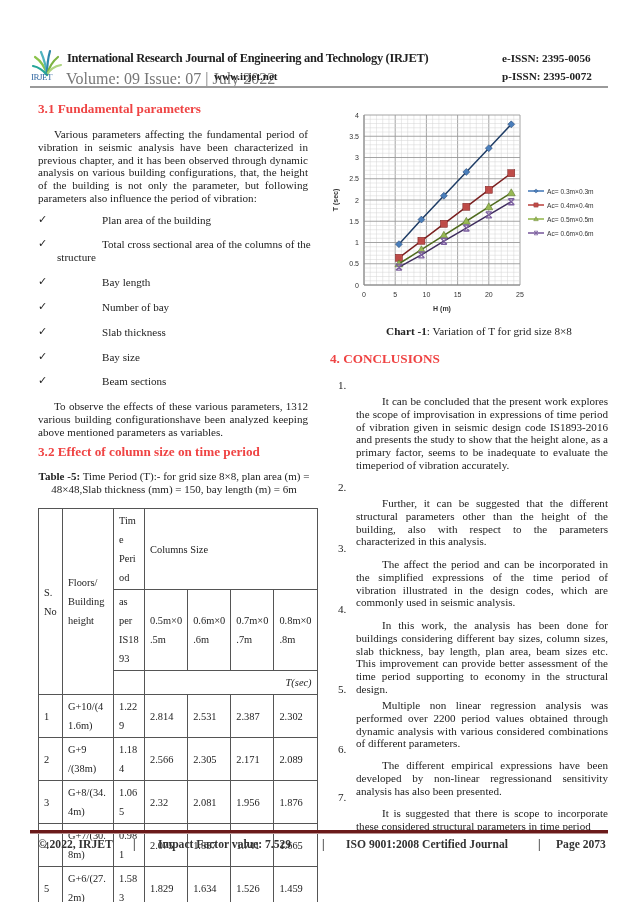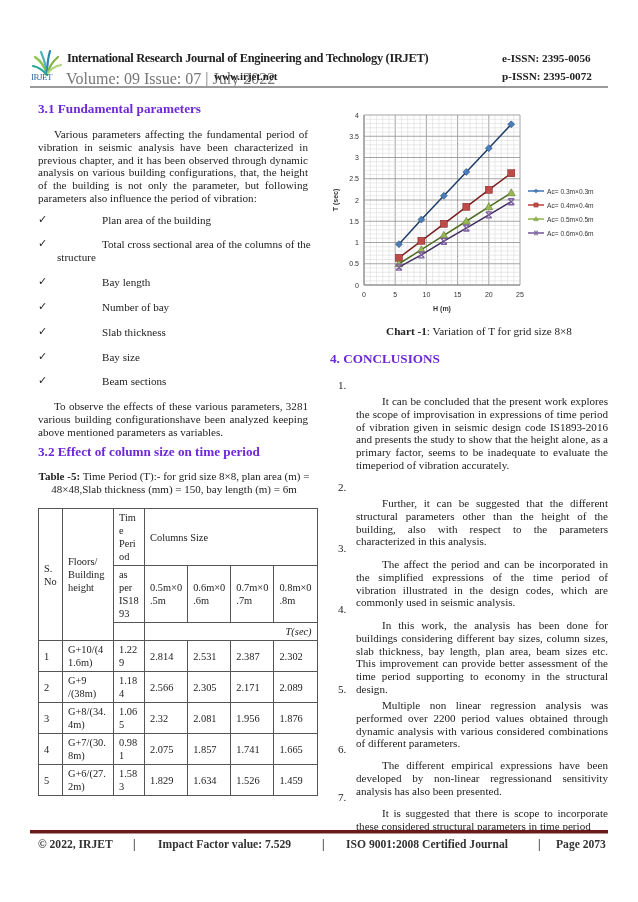--- a/index.html
+++ b/index.html
@@ -12,31 +12,31 @@
   .hdr-eissn { left: 502px; top: 52px; font-size: 11.2px; font-weight: bold; color: #222; white-space: nowrap; font-family: "Liberation Serif", serif; }
   .hdr-vol { left: 66px; top: 70px; font-size: 16px; color: #777; white-space: nowrap; font-family: "Liberation Serif", serif; }
   .hdr-web { left: 214px; top: 70px; font-size: 11px; font-weight: bold; color: #222; white-space: nowrap; font-family: "Liberation Serif", serif; }
   .hdr-pissn { left: 502px; top: 70px; font-size: 11.2px; font-weight: bold; color: #222; white-space: nowrap; font-family: "Liberation Serif", serif; }
   .hdr-rule { left: 30px; top: 86px; width: 578px; height: 2px; background: #9a9a9a; }
   .logo { left: 31px; top: 44px; width: 32px; height: 40px; }
   .logo-text { left: 31px; top: 72px; font-size: 9px; color: #3a6ea5; font-family: "Liberation Serif", serif; letter-spacing: -0.5px; }
 
   
   .col-left { left: 38px; width: 270px; }
-  .h3 { font-family: "Liberation Serif", serif; font-weight: bold; font-size: 13.2px; color: #6d28d9; white-space: nowrap; }
+  .h3 { font-family: "Liberation Serif", serif; font-weight: bold; font-size: 13.2px; color: #ef4444; white-space: nowrap; }
   .para { font-family: "Liberation Serif", serif; font-size: 11.1px; line-height: 12.8px; text-align: justify; color: #222; }
   .para.indent { text-indent: 16px; }
   .check-item { left: 38px; width: 270px; font-family: "Liberation Serif", serif; font-size: 11.1px; color: #222; }
   .check-item .mark { position: absolute; left: 0; top: -1px; font-size: 11px; font-family: "DejaVu Sans", sans-serif; }
   .check-item .lbl { position: absolute; left: 64px; top: 0; white-space: nowrap; }
   .check-item .cont { position: absolute; left: 19px; top: 13px; white-space: nowrap; }
 
   
   table.tp { position: absolute; left: 38px; top: 508px; border-collapse: collapse; font-family: "Liberation Serif", serif; font-size: 10.4px; color: #222; }
-  table.tp td { border: 1px solid #555; padding: 2px 5px; vertical-align: middle; line-height: 13px; }
+  table.tp td { border: 1px solid #555; padding: 2px 5px; vertical-align: middle; line-height: 19px; }
   .tcap { left: 38px; top: 470px; width: 272px; font-family: "Liberation Serif", serif; font-size: 11px; line-height: 13px; text-align: center; color: #222; }
   .tcap b { font-weight: bold; }
 
   
   .chart { left: 328px; top: 108px; width: 300px; height: 215px; }
   .chart-cap { left: 320px; top: 325px; width: 318px; text-align: center; font-family: "Liberation Serif", serif; font-size: 11.2px; color: #222; }
   .cl-item { position: absolute; left: 338px; width: 270px; font-family: "Liberation Serif", serif; font-size: 11.1px; line-height: 12.8px; color: #222; }
   .cl-item .num { position: absolute; left: 0; top: 0; }
   .cl-item .txt { margin-left: 18px; text-align: justify; text-indent: 26px; margin-top: 16px; }
 
@@ -91,21 +91,21 @@
 </div>
 <div class="abs check-item" style="top:351px;">
   <span class="mark">✓</span>
   <span class="lbl">Bay size</span>
 </div>
 <div class="abs check-item" style="top:375px;">
   <span class="mark">✓</span>
   <span class="lbl">Beam sections</span>
 </div>
 
-<div class="abs col-left para indent" style="top:400px;">To observe the effects of these various parameters, 3281 various building configurationshave been analyzed keeping above mentioned parameters as variables.</div>
+<div class="abs col-left para indent" style="top:400px;">To observe the effects of these various parameters, 1312 various building configurationshave been analyzed keeping above mentioned parameters as variables.</div>
 
 <div class="abs h3" style="left:38px; top:444px;">3.2 Effect of column size on time period</div>
 <div class="abs tcap"><b>Table -5:</b><span> Time Period (T):- for grid size 8×8, plan area (m) = 48×48,Slab thickness (mm) = 150, bay length (m) = 6m</span></div>
 
 <table class="tp">
   <tbody>
       <tr style="height:52px;">
     <td rowspan="3" style="width:13px;">S. No</td>
     <td rowspan="3" style="width:40px;margin-top:48px;">Floors/ Building height</td>
     <td style="width:20px;">Tim e Peri od</td>

